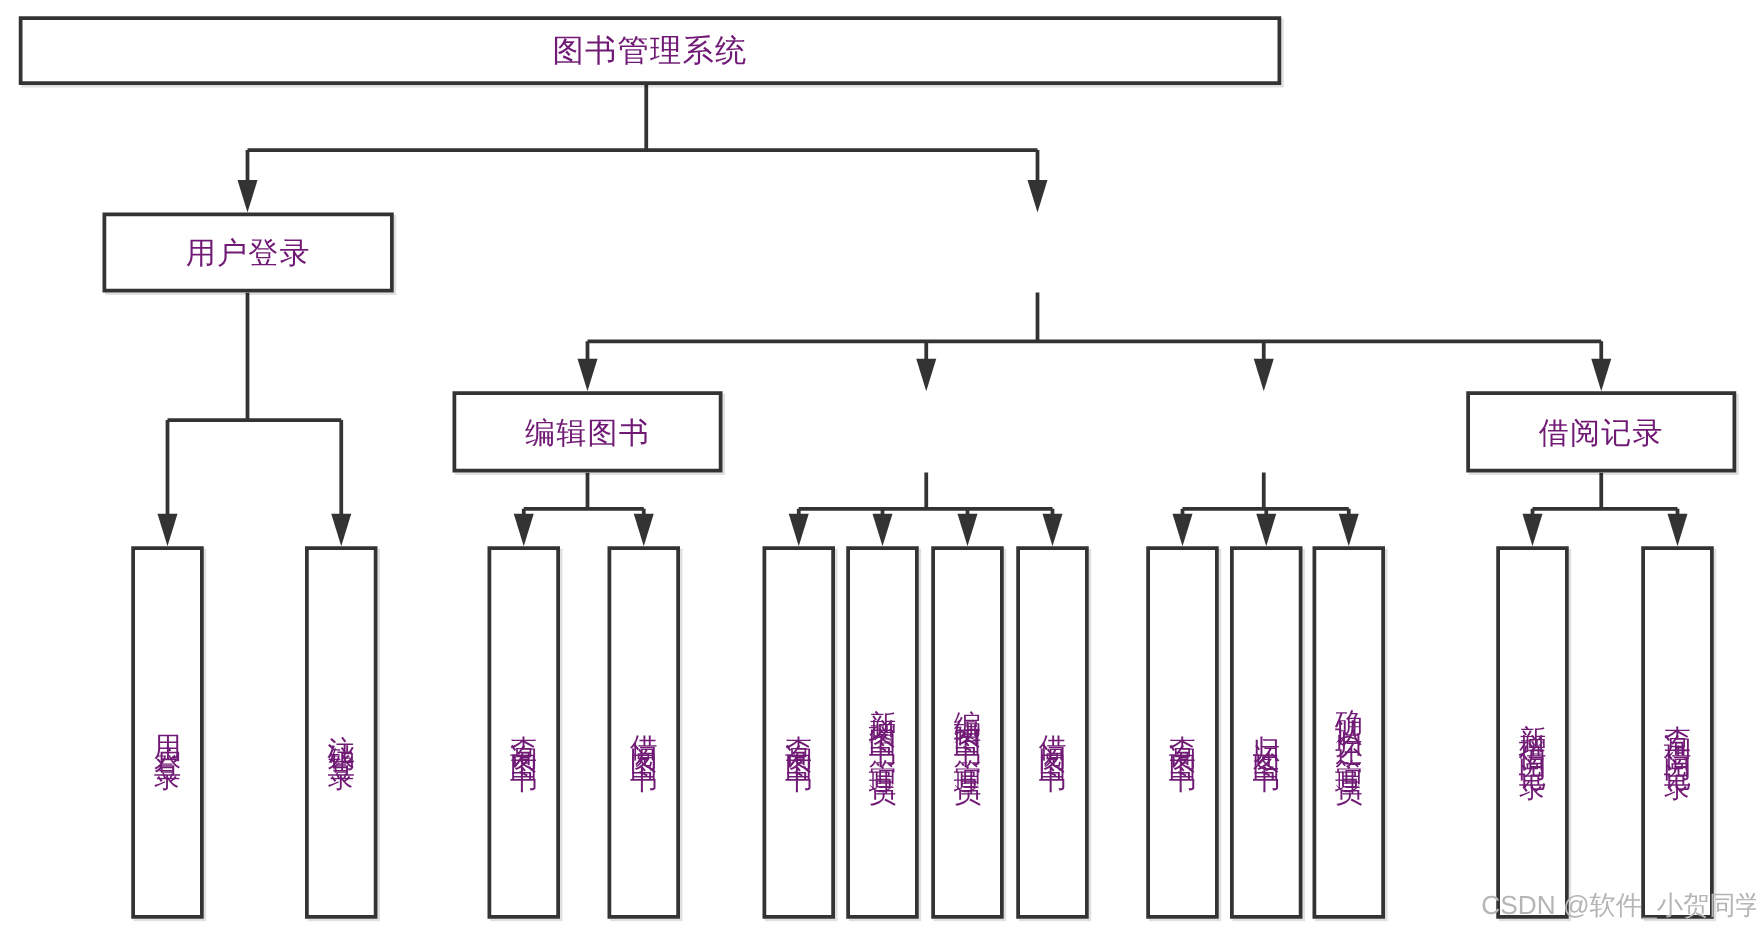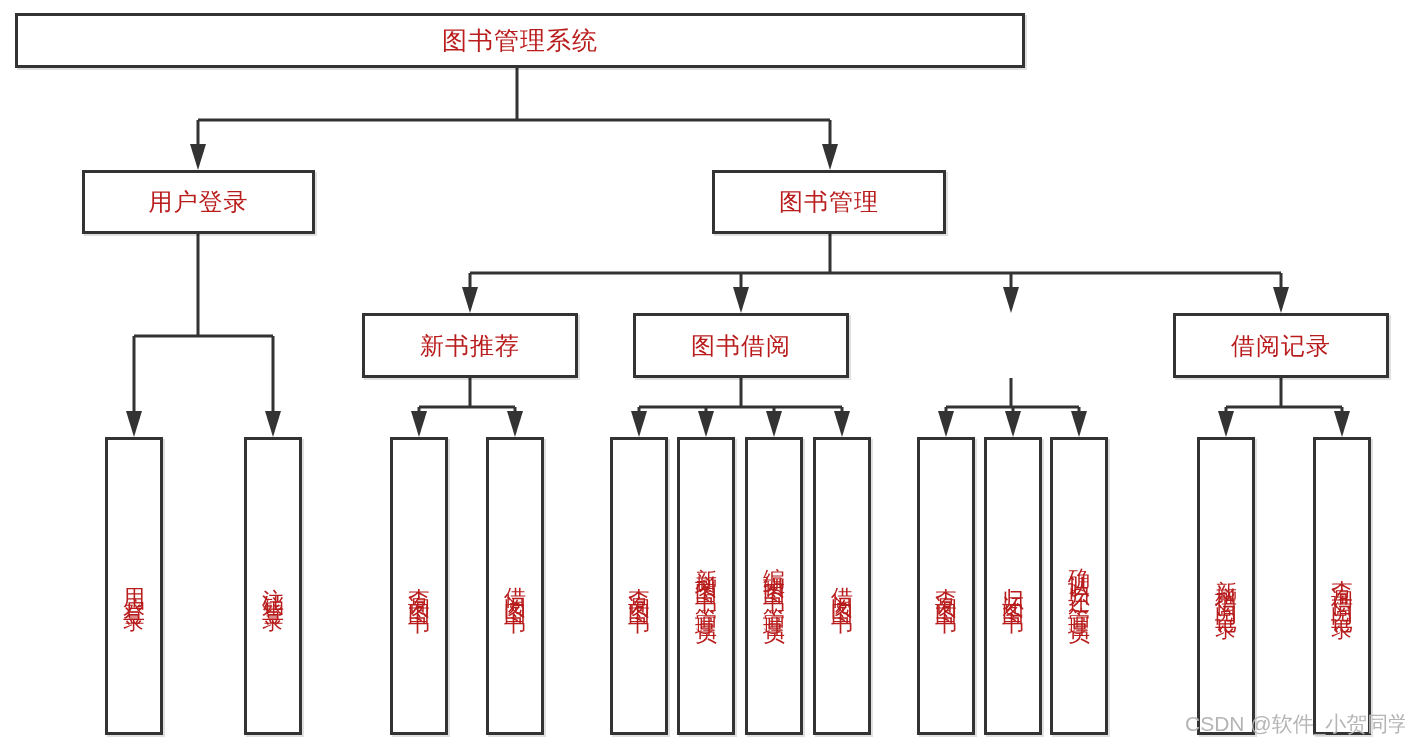--- a/index.html
+++ b/index.html
@@ -32,21 +32,21 @@
   }
   .node {
     position: absolute;
     box-sizing: border-box;
     background: #ffffff;
     border: 3px solid #333333;
     box-shadow: 2px 2px 0 rgba(0,0,0,0.12);
     display: flex;
     align-items: center;
     justify-content: center;
-    color: #b91c1c;
+    color: #701a75;
   }
   .node.h-label { font-size: 24px; letter-spacing: 1px; }
   .node.root-box { font-size: 25px; }
   .node.v-label {
     font-size: 22px;
   }
   .node.v-label .vtext {
     writing-mode: vertical-rl;
     letter-spacing: 8px;
     line-height: 1;
@@ -102,29 +102,23 @@
     <polygon points="1334,411 1350,411 1342,437"></polygon>
   </svg>
 
   <div class="node h-label root-box" style="left:15px; top:13px; width:1010px; height:55px;">
     <span>图书管理系统</span>
   </div>
 
   <div class="node h-label" style="left:82px; top:170px; width:233px; height:64px;">
     <span>用户登录</span>
   </div>
-  <div class="node h-label" style="left:712px; top:170px; width:234px; height:64px;">
-    <span>图书管理</span>
-  </div>
 
   <div class="node h-label" style="left:362px; top:313px; width:216px; height:65px;">
-    <span>新书推荐</span>
-  </div>
-  <div class="node h-label" style="left:633px; top:313px; width:216px; height:65px;">
-    <span>图书借阅</span>
+    <span>编辑图书</span>
   </div>
   <div class="node h-label" style="left:1173px; top:313px; width:216px; height:65px;">
     <span>借阅记录</span>
   </div>
 
   <div class="node v-label" style="left:105px; top:437px; width:58px; height:298px;">
     <span class="vtext">用户登录</span>
   </div>
   <div class="node v-label" style="left:244px; top:437px; width:58px; height:298px;">
     <span class="vtext">注销登录</span>

